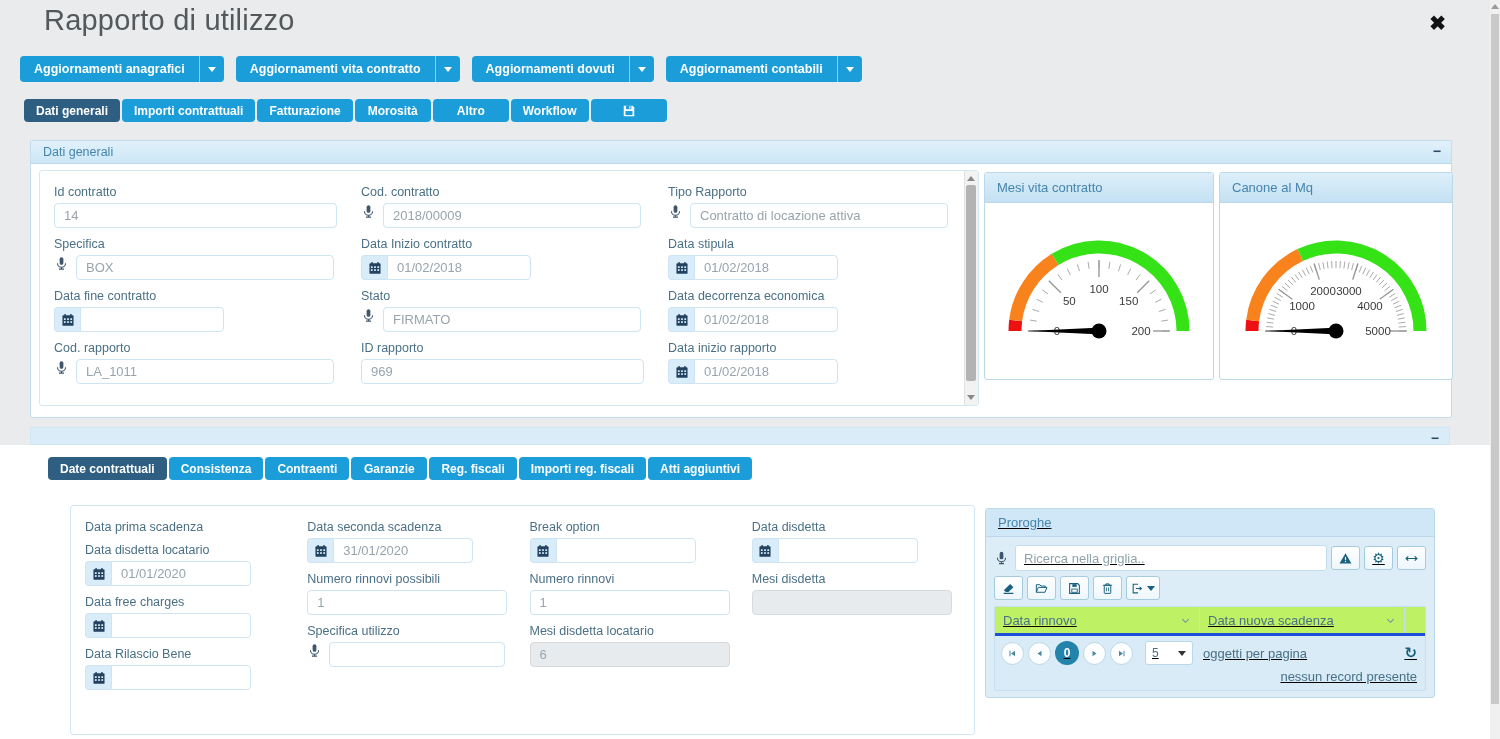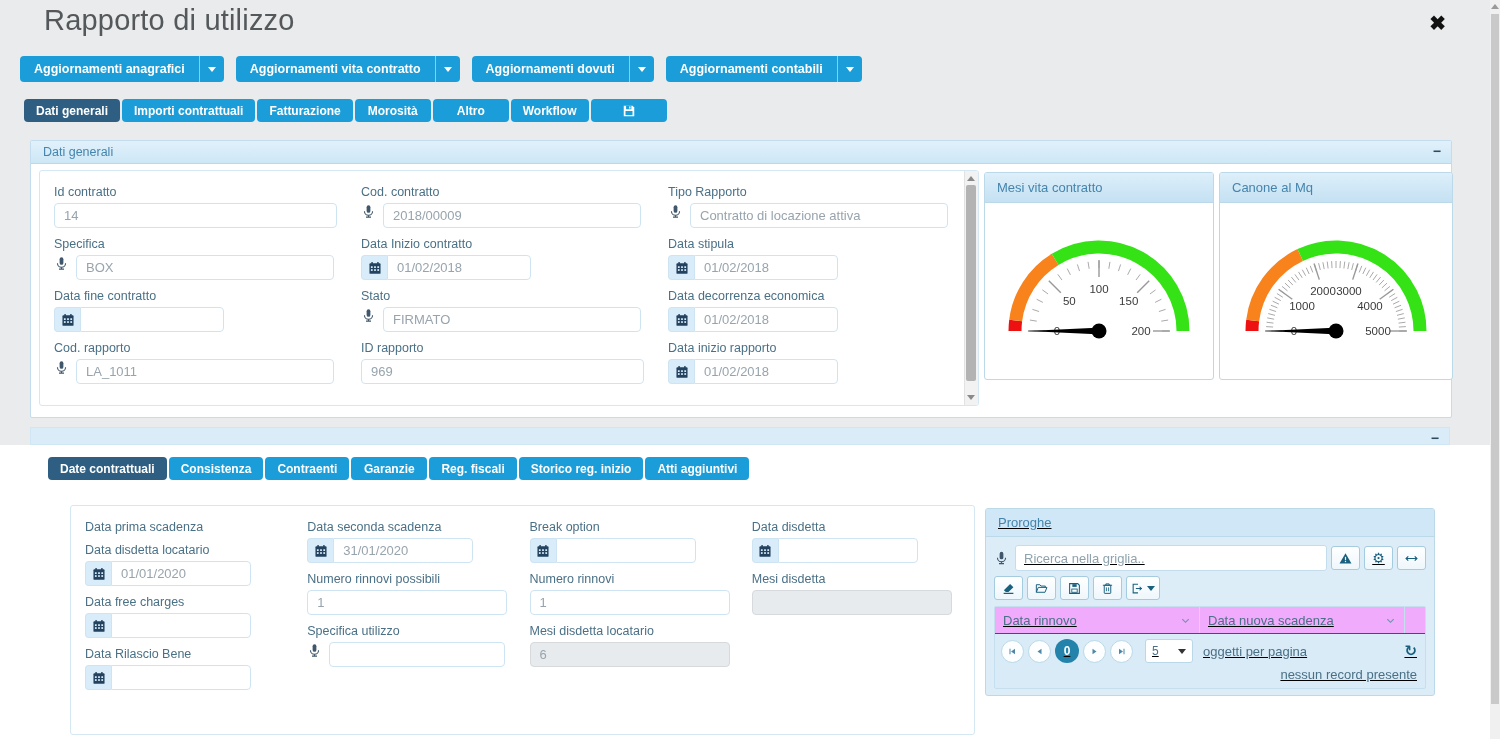--- a/index.html
+++ b/index.html
@@ -73,21 +73,21 @@
   .pr-mic{color:#3f566b;display:flex;align-items:center;margin-right:2px;}
   .pr-mic svg{width:15px;height:18px;}
   .pr-input{flex:1;height:24px;border:1px solid #c3dded;border-radius:3px;font-family:inherit;font-size:13px;color:#6d8693;padding:0 8px;}
   .pr-input::placeholder{color:#8fa3ad;}
   .pr-btn{height:24px;min-width:29px;background:linear-gradient(#ffffff,#eef7fc);border:1px solid #a5cbdf;border-radius:3px;color:#19607f;display:flex;align-items:center;justify-content:center;cursor:pointer;padding:0 4px;gap:3px;}
   .pr-btn svg{width:13px;height:13px;}
   .pr-btn .glyph{font-size:13px;line-height:1;}
   .pr-tool-row{display:flex;gap:4px;margin-top:5px;}
   .pr-caret{width:0;height:0;border-left:4px solid transparent;border-right:4px solid transparent;border-top:5px solid #19607f;}
   .grid{margin-top:6px;border:1px solid #c6dfee;border-radius:2px;background:#d8ebf6;}
-  .grid-head{display:flex;background:#f0abfc;border-bottom:1px solid #1d4ed8;height:26px;justify-content:flex-end;}
+  .grid-head{display:flex;background:#bef264;border-bottom:3px solid #1d4ed8;height:26px;justify-content:flex-end;}
   .gh-cell{display:flex;align-items:center;justify-content:space-between;padding:0 8px;color:#4a7086;font-size:13px;border-right:1px solid #c6dfee;box-sizing:border-box;}
   .gh-cell svg{width:11px;height:11px;color:#6d93a8;}
   .gh-c1{width:205px;}.gh-c2{width:205px;}.gh-end{flex:1;border-right:none;}
   .pager{display:flex;align-items:center;gap:4px;padding:5px 8px 2px 6px;}
   .pg-btn{width:23px;height:23px;border-radius:50%;background:#fdfeff;border:1px solid #b9d8e8;color:#4d87a5;display:flex;align-items:center;justify-content:center;cursor:pointer;}
   .pg-btn svg{width:11px;height:11px;}
   .pg-active{width:24px;height:24px;border-radius:50%;background:#2383ab;border:none;color:#fff;font-size:12px;font-weight:bold;display:flex;align-items:center;justify-content:center;cursor:pointer;}
   .pg-select{width:48px;height:24px;background:#fff;border:1px solid #b9d8e8;border-radius:3px;display:flex;align-items:center;justify-content:space-between;padding:0 6px;color:#4a7086;font-size:12px;margin-left:8px;cursor:pointer;box-sizing:border-box;}
   .pg-select .sel-caret{width:0;height:0;border-left:4px solid transparent;border-right:4px solid transparent;border-top:5px solid #333;}
   .pg-label{color:#4a7086;font-size:13px;margin-left:6px;}
@@ -479,21 +479,21 @@
     <span class="minus-ico">−</span>
   </div>
 
   <div class="section2">
     <div class="tabs tabs2">
         <button class="tab active">Date contrattuali</button>
         <button class="tab">Consistenza</button>
         <button class="tab">Contraenti</button>
         <button class="tab">Garanzie</button>
         <button class="tab">Reg. fiscali</button>
-        <button class="tab">Storico reg. inizio</button>
+        <button class="tab">Importi reg. fiscali</button>
         <button class="tab">Atti aggiuntivi</button>
       </div>
 
     <div class="form-box fb2">
         <div class="col">
           <div class="field">
             <span class="f-label">Data prima scadenza</span>
           </div>
           <div class="field">
             <span class="f-label">Data disdetta locatario</span>

